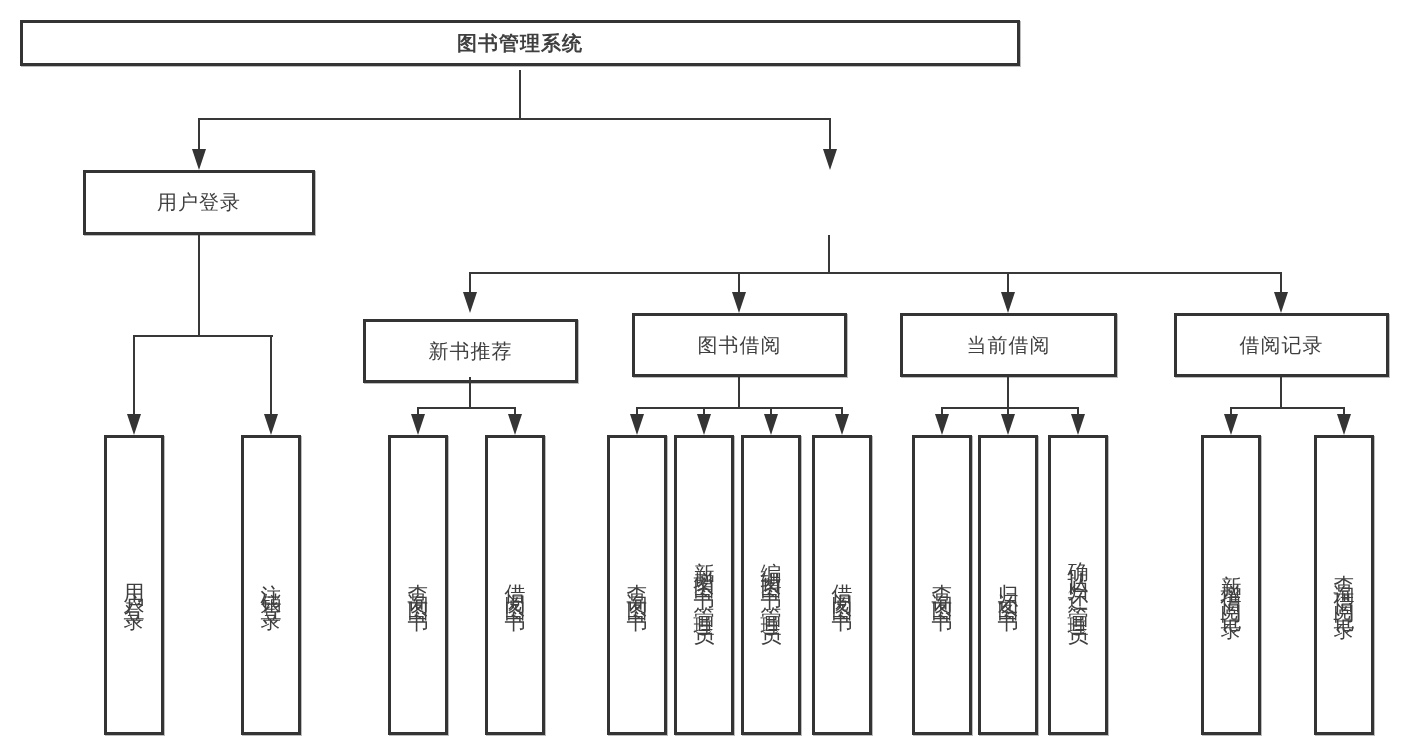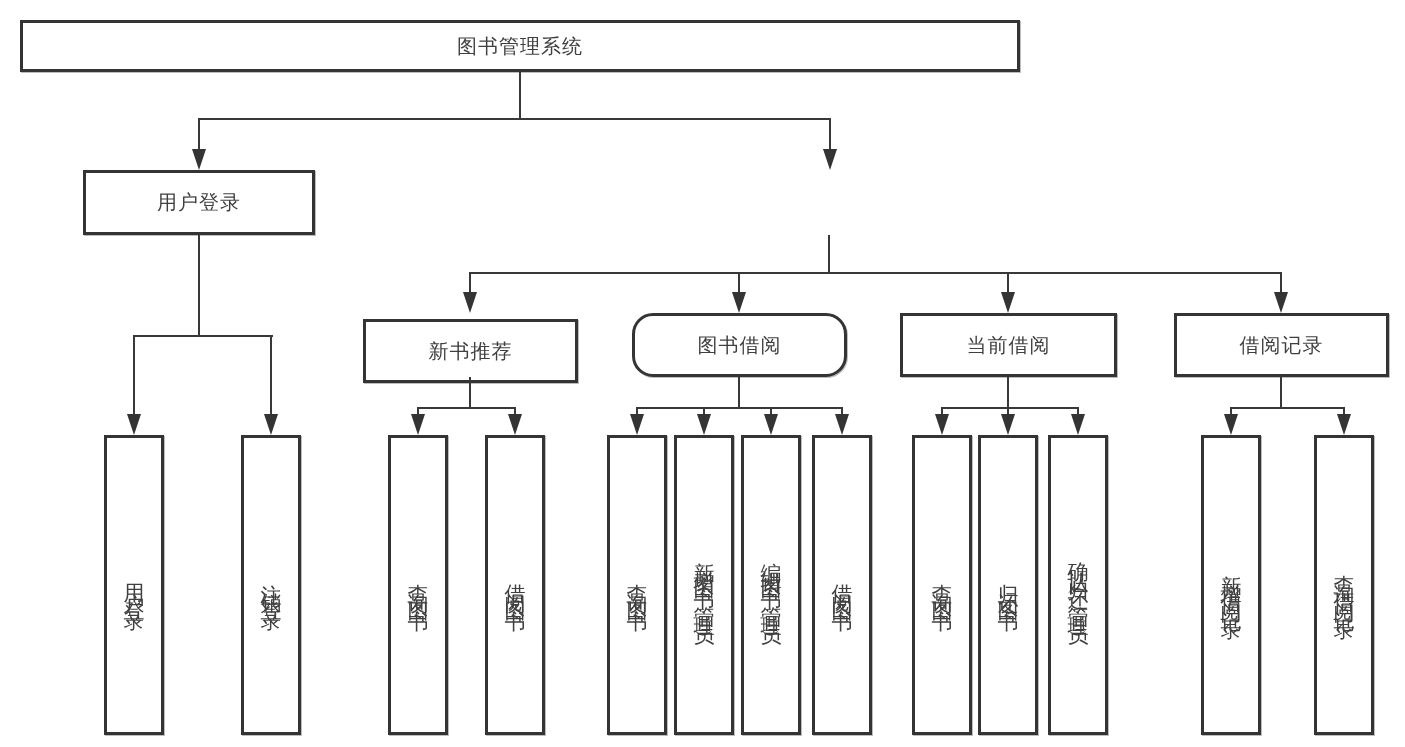--- a/index.html
+++ b/index.html
@@ -59,21 +59,21 @@
     color: #c3c3c3;
     text-shadow: 1px 1px 0 #ffffff;
     white-space: nowrap;
   }
 </style>
 </head>
 <body>
 
 <div id="canvas">
 
-  <div class="hnode" style="left:20px; top:20px; width:1000px; height:52px;">图书管理系统</div>
+  <div class="hnode" style="left:20px; top:20px; width:1000px; height:46px;font-weight:bold;">图书管理系统</div>
 
   <div class="vline" style="left:519px; top:70px; height:48px;"></div>
   <div class="hline" style="left:198px; top:118px; width:633px;"></div>
   <div class="vline" style="left:198px; top:120px; height:31px;"></div>
   <div class="arrow" style="left:192px; top:149px;"></div>
   <div class="vline" style="left:829px; top:120px; height:31px;"></div>
   <div class="arrow" style="left:823px; top:149px;"></div>
 
   <div class="hnode" style="left:83px; top:170px; width:232px; height:65px;">用户登录</div>
 
@@ -89,21 +89,21 @@
   <div class="vline" style="left:469px; top:274px; height:20px;"></div>
   <div class="arrow" style="left:463px; top:292px;"></div>
   <div class="vline" style="left:738px; top:274px; height:20px;"></div>
   <div class="arrow" style="left:732px; top:292px;"></div>
   <div class="vline" style="left:1007px; top:274px; height:20px;"></div>
   <div class="arrow" style="left:1001px; top:292px;"></div>
   <div class="vline" style="left:1280px; top:274px; height:20px;"></div>
   <div class="arrow" style="left:1274px; top:292px;"></div>
 
   <div class="hnode" style="left:363px; top:319px; width:215px; height:64px;">新书推荐</div>
-  <div class="hnode" style="left:632px; top:313px; width:215px; height:64px;border-radius:21px;">图书借阅</div>
+  <div class="hnode" style="left:632px; top:313px; width:215px; height:64px;">图书借阅</div>
   <div class="hnode" style="left:900px; top:313px; width:217px; height:64px;">当前借阅</div>
   <div class="hnode" style="left:1174px; top:313px; width:215px; height:64px;">借阅记录</div>
 
   <div class="vline" style="left:469px; top:377px; height:30px;"></div>
   <div class="hline" style="left:417px; top:407px; width:99px;"></div>
   <div class="vline" style="left:417px; top:409px; height:8px;"></div>
   <div class="arrow" style="left:411px; top:414px;"></div>
   <div class="vline" style="left:514px; top:409px; height:8px;"></div>
   <div class="arrow" style="left:508px; top:414px;"></div>
 

